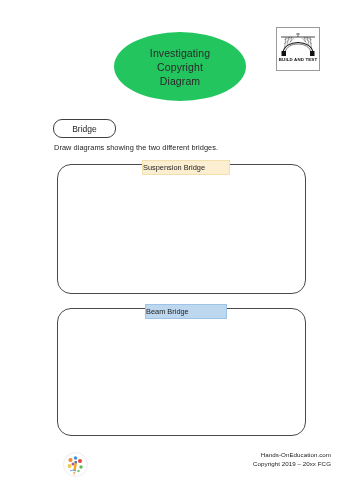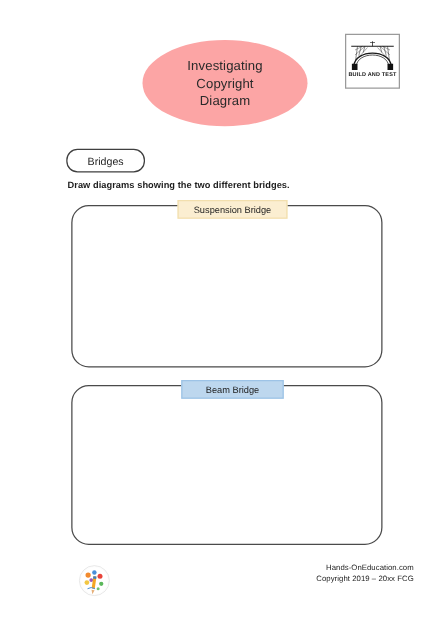--- a/index.html
+++ b/index.html
@@ -22,21 +22,21 @@
     background: #ffffff;
   }
 
   
   .title-ellipse {
     position: absolute;
     left: 114px;
     top: 32px;
     width: 132px;
     height: 69px;
-    background: #fca5a5;
+    background: #22c55e;
     border-radius: 50%;
     display: flex;
     flex-direction: column;
     align-items: center;
     justify-content: center;
     box-sizing: border-box;
   }
   .title-line {
     font-size: 10.5px;
     line-height: 14px;
@@ -94,21 +94,20 @@
   }
 
   .instruction {
     position: absolute;
     left: 54px;
     top: 143px;
     font-size: 7.4px;
     color: #1d1d1d;
     letter-spacing: 0.05px;
     white-space: nowrap;
-    font-weight: bold;
   }
 
   
   .answer-box {
     position: absolute;
     left: 57px;
     width: 249px;
     border: 1px solid #4a4a4a;
     border-radius: 14px;
     background: #ffffff;
@@ -116,21 +115,21 @@
   }
   .box-suspension { top: 164px; height: 130px; }
   .box-beam { top: 308px; height: 128px; }
 
   .box-label {
     position: absolute;
     height: 15px;
     box-sizing: border-box;
     display: flex;
     align-items: center;
-    justify-content: center;
+    justify-content: flex-start;
     font-size: 7.4px;
     color: #1d1d1d;
     z-index: 5;
   }
   .label-suspension {
     left: 142px;
     top: 160px;
     width: 88px;
     background: #fbeed1;
     border: 1px solid #f2dfae;
@@ -208,21 +207,21 @@
         </g>
 
         <rect x="5" y="40" width="9" height="10" fill="#111111"></rect>
         <rect x="62" y="40" width="9" height="10" fill="#111111"></rect>
       </svg>
     </span>
     <div class="logo-caption">BUILD AND TEST</div>
   </div>
 
   <div class="diagram-pill">
-    <span>Bridges</span>
+    <span>Bridge</span>
   </div>
 
   <div class="instruction">Draw diagrams showing the two different bridges.</div>
 
   <div class="answer-box box-suspension"></div>
   <div class="box-label label-suspension">
     <span>Suspension Bridge</span>
   </div>
 
   <div class="answer-box box-beam"></div>

